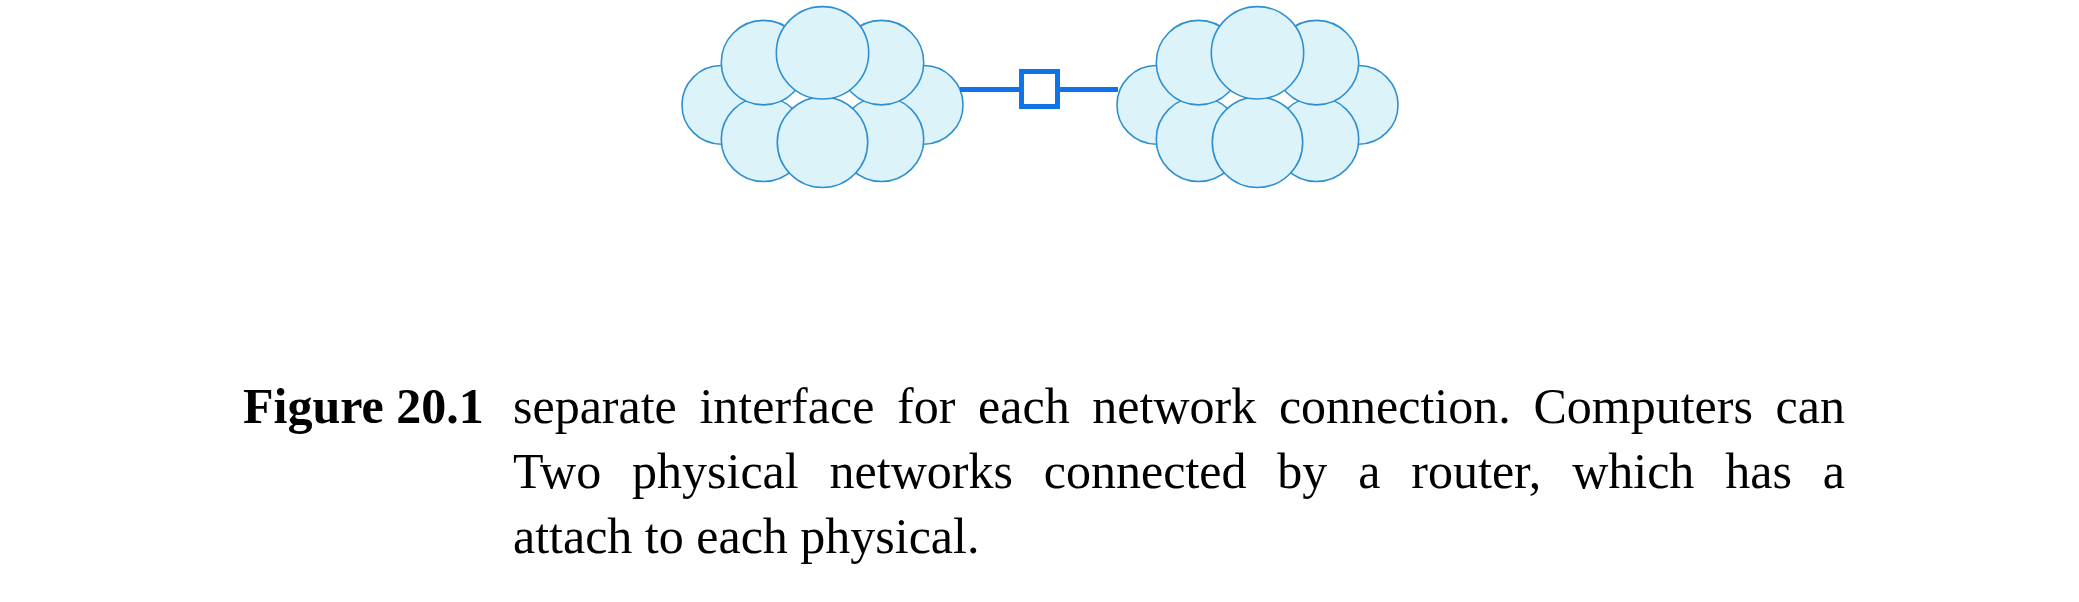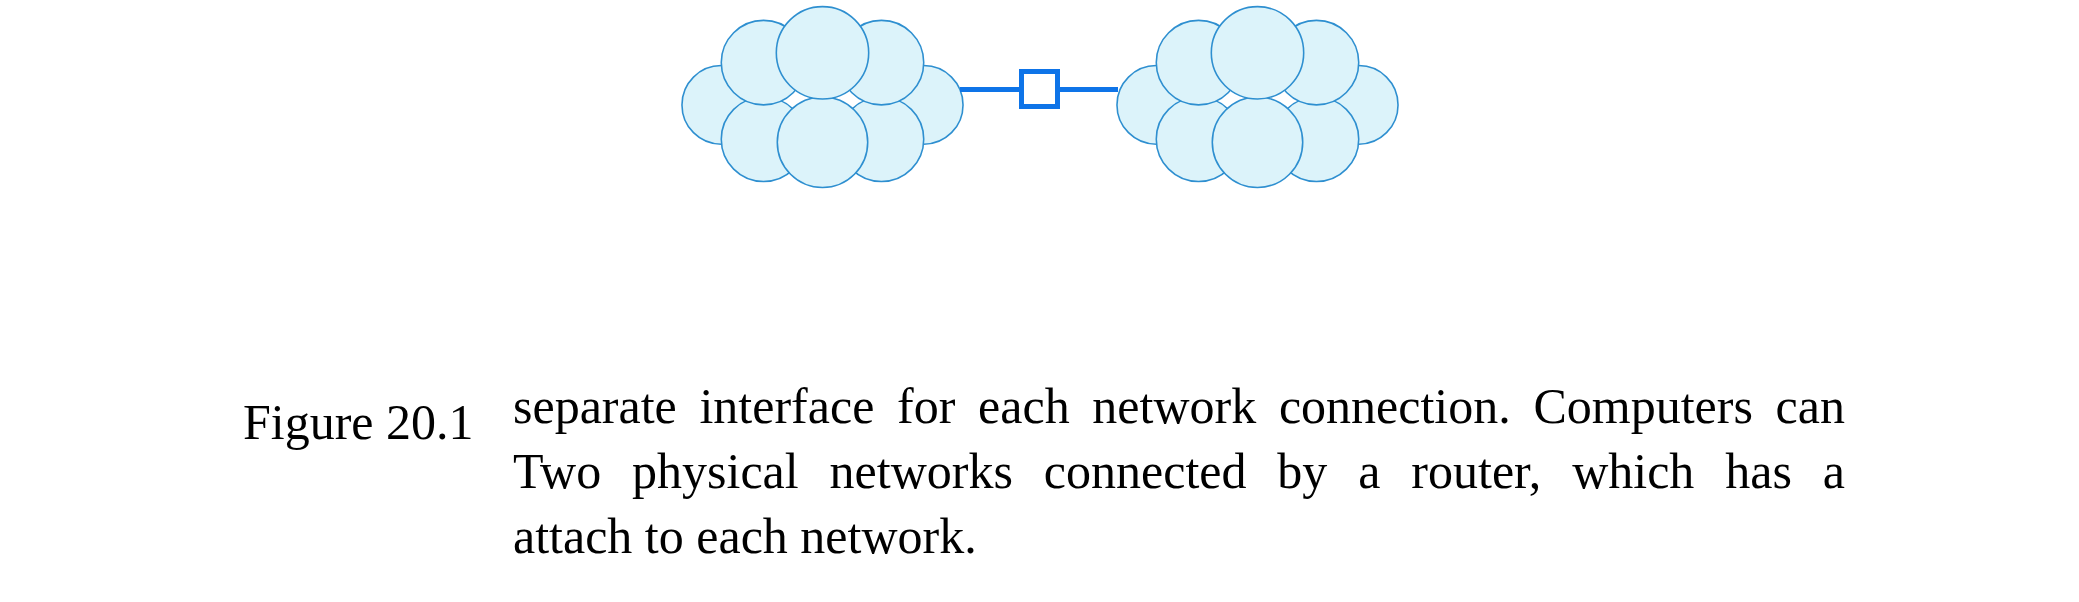--- a/index.html
+++ b/index.html
@@ -59,22 +59,22 @@
     left: 243px;
     top: 374px;
     width: 1602px;
     font-size: 50px;
     line-height: 65px;
     color: var(--caption-text, #000000);
   }
   .caption-label {
     position: absolute;
     left: 0;
-    top: 16px;
-    font-weight: normal;
+    top: 0;
+    font-weight: bold;
     white-space: nowrap;
   }
   .caption-text {
     margin-left: 270px;
   }
   .caption-line {
     height: 65px;
     white-space: nowrap;
   }
   .caption-line.caption-justify {
@@ -122,17 +122,17 @@
       </g>
     </svg>
 
   </div>
 
   <div class="caption">
     <div class="caption-label">Figure 20.1</div>
     <div class="caption-text">
       <div class="caption-line caption-justify">separate interface for each network connection.  Computers can</div>
       <div class="caption-line caption-justify">Two physical networks connected by a router, which has a</div>
-      <div class="caption-line">attach to each network.</div>
+      <div class="caption-line">attach to each physical.</div>
     </div>
   </div>
 
 </div>
 
 </body></html>

